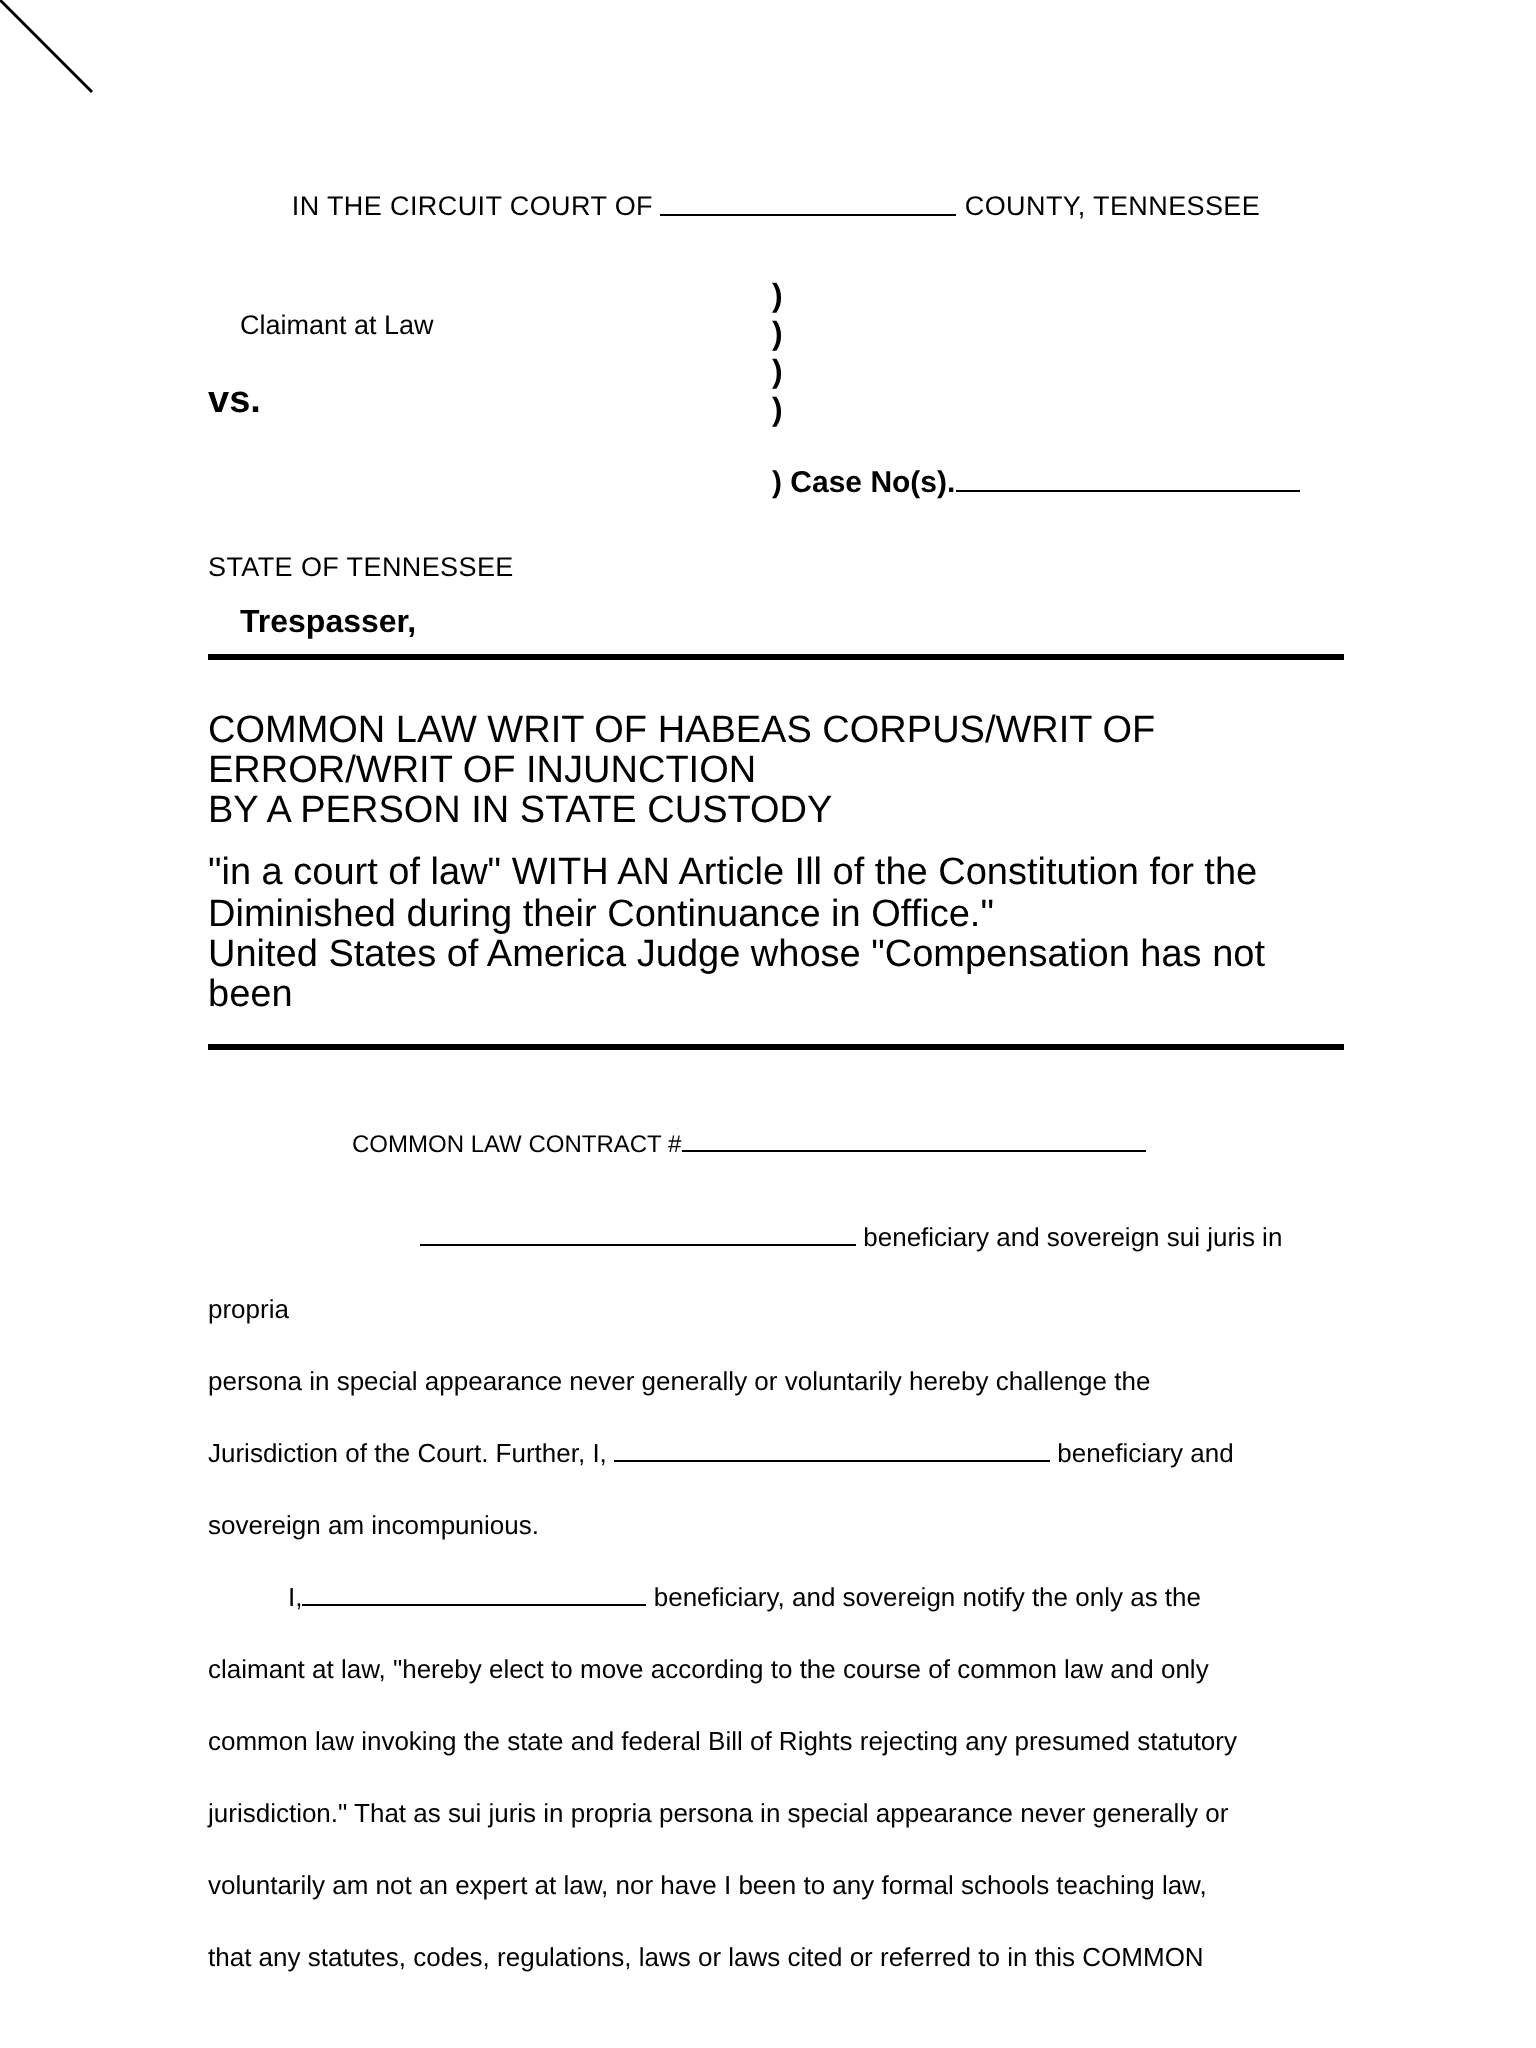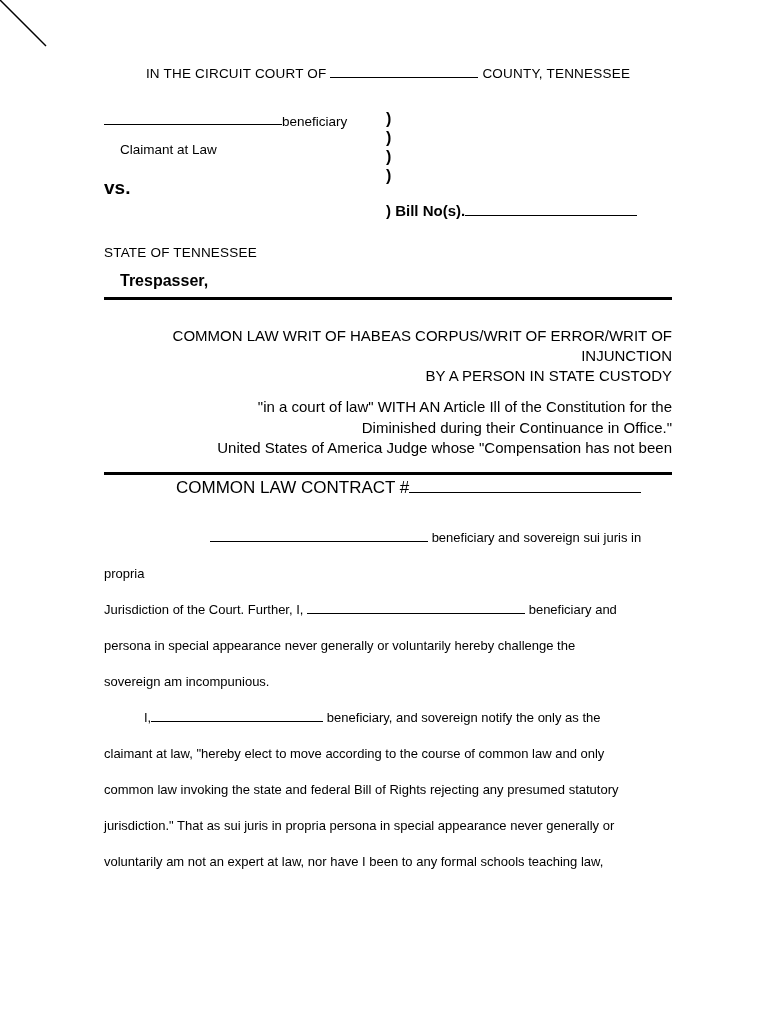--- a/index.html
+++ b/index.html
@@ -37,21 +37,21 @@
     position: absolute;
     left: 104px;
     top: 0;
     width: 568px;
   }
 
   .caption-title {
     text-align: center;
     font-size: 13.5px;
     letter-spacing: 0.2px;
-    margin-top: 63px;
+    margin-top: 93px;
     white-space: nowrap;
   }
   .ul {
     display: inline-block;
     border-bottom: 1px solid #000;
     height: 1em;
     vertical-align: baseline;
   }
 
   .at-line {
@@ -77,21 +77,21 @@
   .claimant {
     margin-top: 14px;
     padding-left: 16px;
   }
   .vs {
     margin-top: 20px;
     font-weight: bold;
     font-size: 19px;
   }
   .state-of {
-    margin-top: 46px;
+    margin-top: 64px;
     font-size: 13.5px;
     letter-spacing: 0.2px;
   }
   .trespasser {
     margin-top: 12px;
     padding-left: 16px;
     font-weight: bold;
     font-size: 16px;
   }
 
@@ -111,34 +111,35 @@
 
   .rule {
     border: 0;
     border-top: 3px solid #000;
     margin: 0;
   }
   .rule-1 { margin-top: 26px; }
   .rule-2 { margin-top: 14px; }
 
   .writ-block {
-    text-align: right;
-    font-size: 15px;
+    text-align: left;
+    font-size: 19px;
     line-height: 20px;
     margin-top: 26px;
   }
   .writ-block .l2 { }
   .writ-block .quoted {
     margin-top: 10px;
     line-height: 22px;
   }
 
   .contract-line {
+    margin-top: 38px;
     padding-left: 72px;
-    font-size: 17px;
+    font-size: 12px;
     white-space: nowrap;
   }
   .contract-line .ul { width: 232px; }
 
   .body-text {
     margin-top: 22px;
     font-size: 13px;
     line-height: 36px;
     font-family: "Liberation Sans", sans-serif;
   }
@@ -163,36 +164,33 @@
 
     <div class="caption-title">
       <span>IN THE CIRCUIT COURT OF</span>
       <span class="ul" style="width:148px"></span>
       <span>COUNTY, TENNESSEE</span>
     </div>
 
 
     <div class="parties">
       <div class="party-left">
-        <div class="line-beneficiary">
-          <span class="ul"></span><span>beneficiary</span>
-        </div>
         <div class="claimant">Claimant at Law</div>
         <div class="vs">vs.</div>
         <div class="state-of">STATE OF TENNESSEE</div>
         <div class="trespasser">Trespasser,</div>
       </div>
 
       <div class="party-right">
         <div class="paren-row">)</div>
         <div class="paren-row">)</div>
         <div class="paren-row">)</div>
         <div class="paren-row">)</div>
         <div class="paren-row" style="margin-top:14px;">
-          <span class="case-no">) Bill No(s).</span><span class="ul" style="width:172px"></span>
+          <span class="case-no">) Case No(s).</span><span class="ul" style="width:172px"></span>
         </div>
       </div>
     </div>
 
     <hr class="rule rule-1">
 
     <div class="writ-block">
       <div>COMMON LAW WRIT OF HABEAS CORPUS/WRIT OF ERROR/WRIT OF INJUNCTION</div>
       <div class="l2">BY A PERSON IN STATE CUSTODY</div>
       <div class="quoted">"in a court of law" WITH AN Article Ill of the Constitution for the</div>
@@ -201,24 +199,25 @@
     </div>
 
     <hr class="rule rule-2">
 
     <div class="contract-line">
       <span>COMMON LAW CONTRACT #</span><span class="ul"></span>
     </div>
 
     <div class="body-text">
       <p><span class="lead-space"></span><span class="ul-mid"></span> <span>beneficiary and sovereign sui juris in propria</span></p>
+      <p><span>persona in special appearance never generally or voluntarily hereby challenge the</span></p>
       <p><span>Jurisdiction of the Court. Further, I,</span> <span class="ul-mid"></span> <span>beneficiary and</span></p>
-      <p><span>persona in special appearance never generally or voluntarily hereby challenge the</span></p>
       <p><span>sovereign am incompunious.</span></p>
       <p><span class="lead-space-2"></span><span>I,</span><span class="ul-short"></span> <span>beneficiary, and sovereign notify the only as the</span></p>
       <p><span>claimant at law, "hereby elect to move according to the course of common law and only</span></p>
       <p><span>common law invoking the state and federal Bill of Rights rejecting any presumed statutory</span></p>
       <p><span>jurisdiction." That as sui juris in propria persona in special appearance never generally or</span></p>
       <p><span>voluntarily am not an expert at law, nor have I been to any formal schools teaching law,</span></p>
+      <p><span>that any statutes, codes, regulations, laws or laws cited or referred to in this COMMON</span></p>
     </div>
 
   </div>
 </div>
 
 </body></html>

